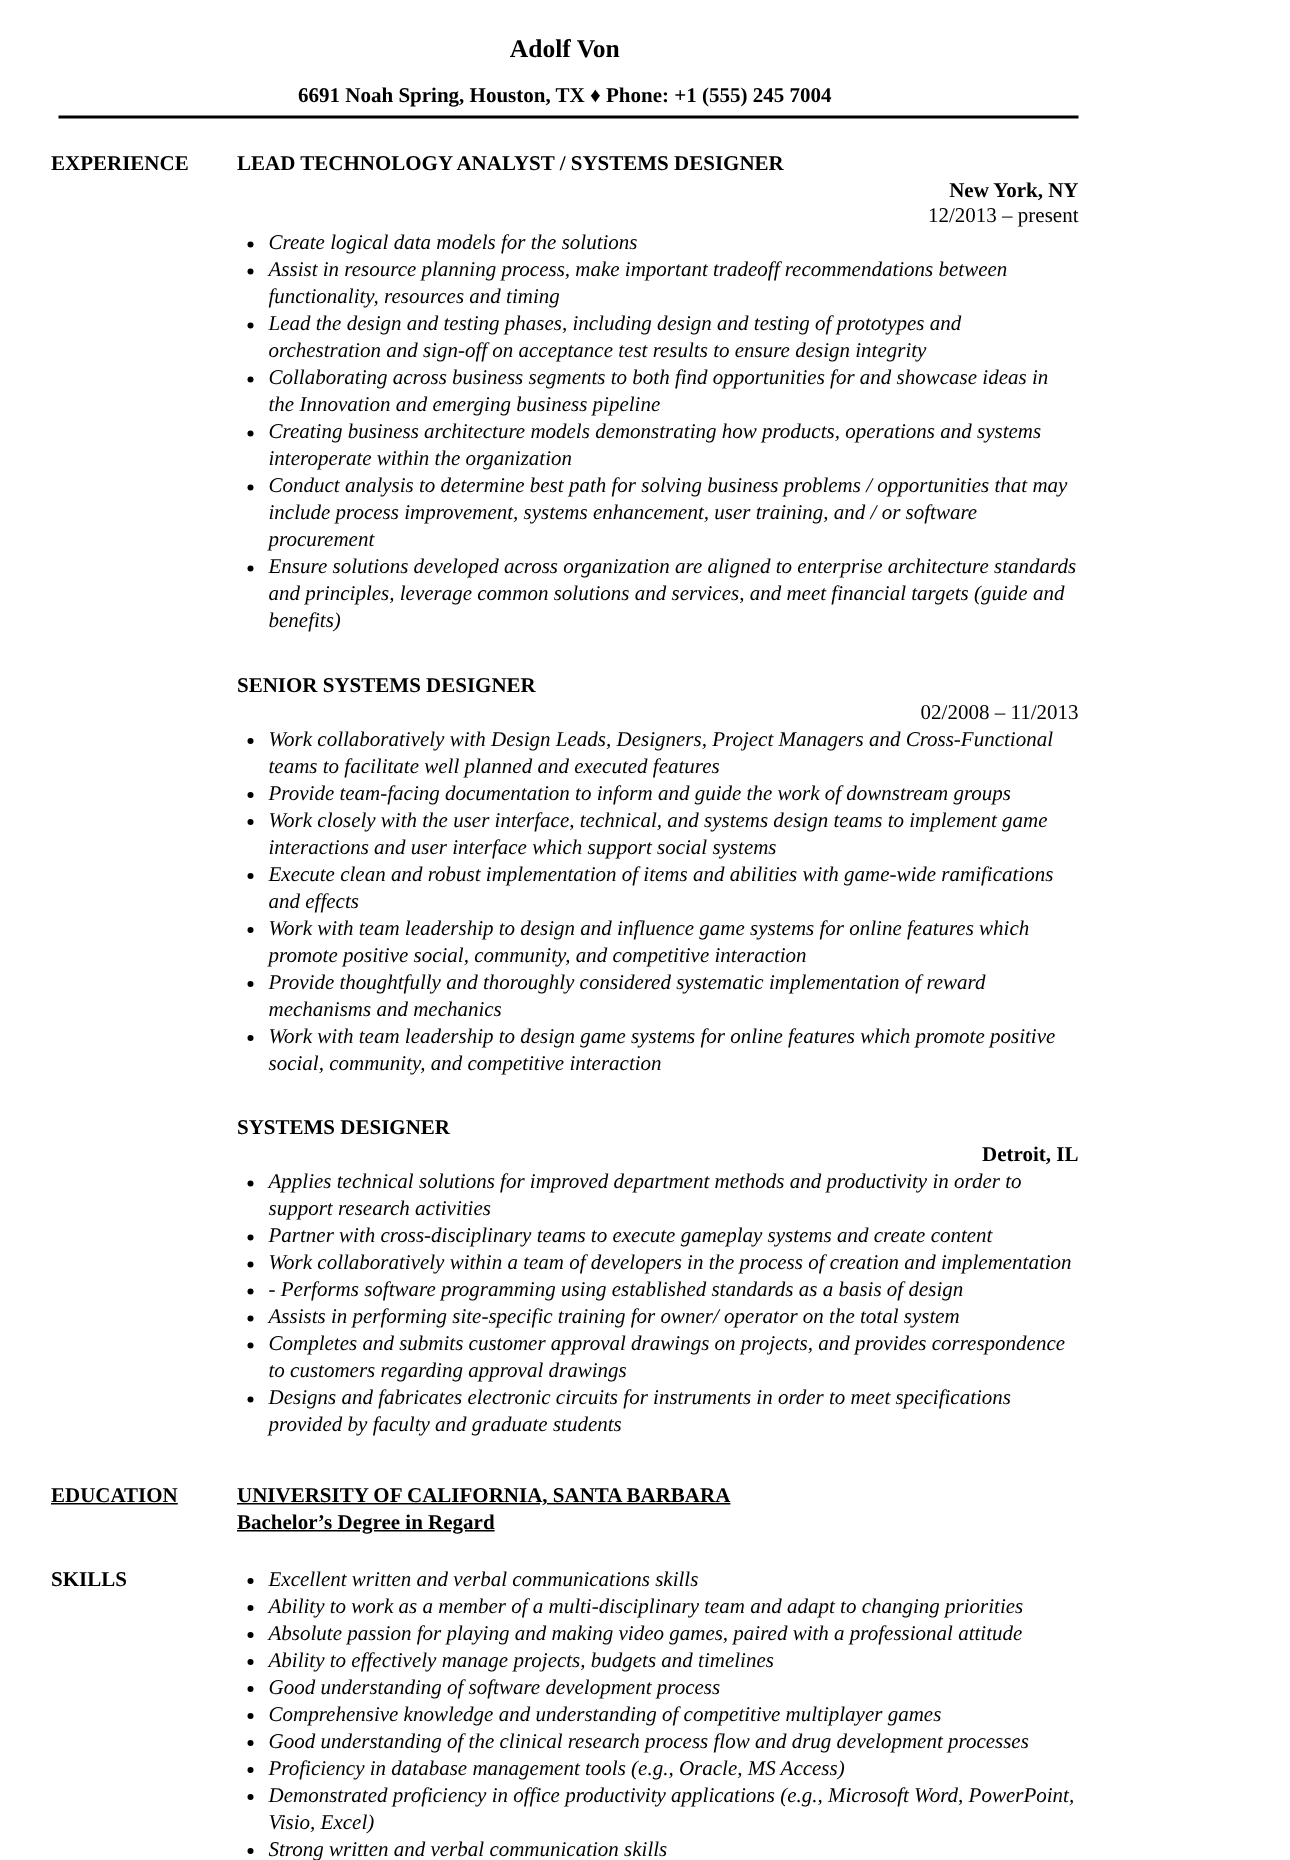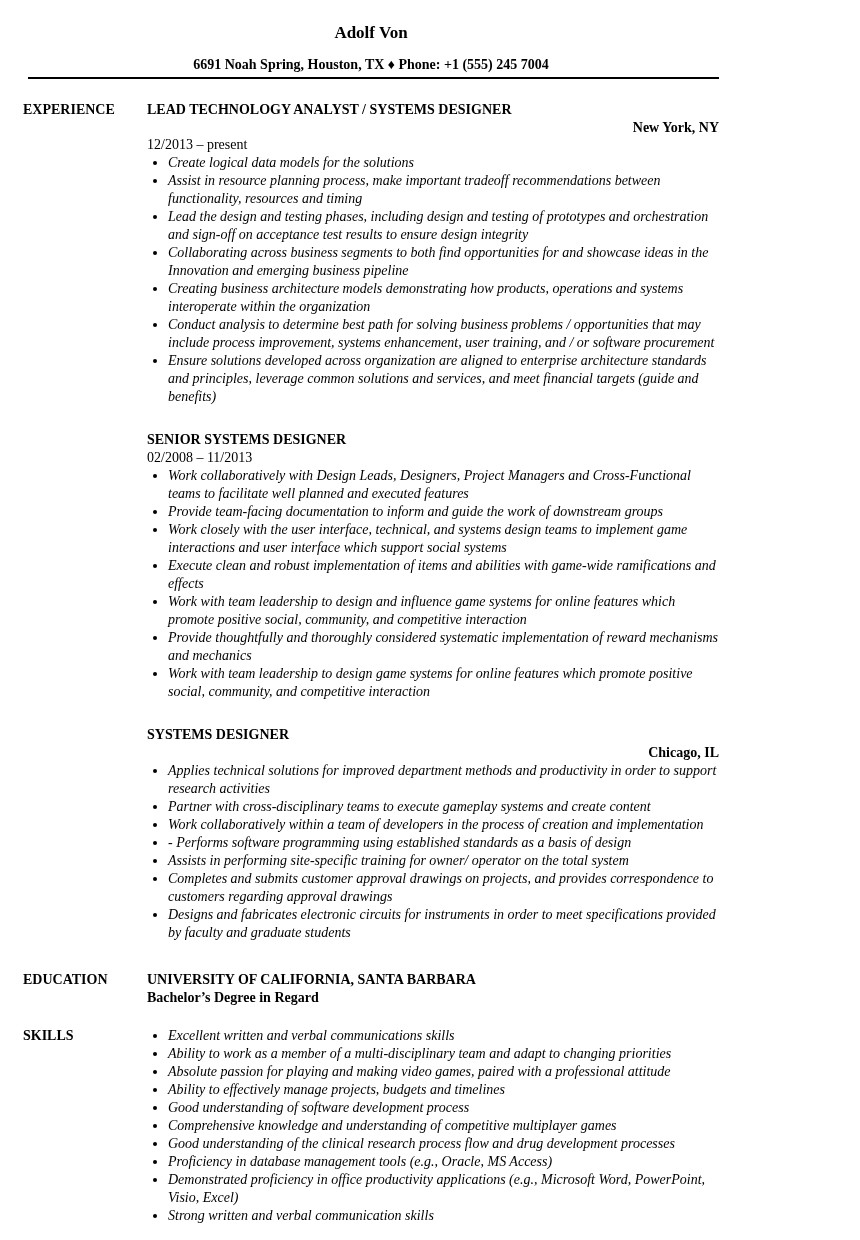--- a/index.html
+++ b/index.html
@@ -6,21 +6,21 @@
     margin: 0;
     padding: 0;
     background: #ffffff;
     font-family: "Liberation Serif", "DejaVu Serif", serif;
     color: #000000;
   }
   .page {
     width: 769px;
     height: 1240px;
     box-sizing: border-box;
-    padding: 22px 50px 0 23px;
+    padding: 22px 50px 0 34px;
     background: #ffffff;
     overflow: hidden;
   }
   
   .name {
     margin: 0;
     text-align: center;
     font-size: 17px;
     line-height: 22px;
     font-weight: bold;
@@ -34,21 +34,21 @@
   }
   .rule {
     border: none;
     border-top: 2px solid #000000;
     margin: 4px 0 0 5px;
     height: 0;
   }
   
   .row { display: flex; }
   .section-experience { margin-top: 21px; }
-  .section-education  { margin-top: 28px; }
+  .section-education  { margin-top: 28px; text-decoration: underline; }
   .section-skills     { margin-top: 19px; }
   .label {
     width: 124px;
     flex-shrink: 0;
     font-size: 14px;
     line-height: 19px;
     font-weight: bold;
   }
   .content {
     width: 652px;
@@ -61,20 +61,21 @@
     font-weight: bold;
     line-height: 19px;
   }
   .job-location {
     font-weight: bold;
     line-height: 17px;
     text-align: right;
   }
   .job-dates {
     line-height: 17px;
+    text-align: right;
   }
   ul.bullets {
     margin: 1px 0 0 0;
     padding: 0 0 0 21px;
     list-style-type: disc;
   }
   ul.bullets li {
     line-height: 18px;
     font-style: italic;
   }
@@ -128,21 +129,21 @@
             <li>Work closely with the user interface, technical, and systems design teams to implement game interactions and user interface which support social systems</li>
             <li>Execute clean and robust implementation of items and abilities with game-wide ramifications and effects</li>
             <li>Work with team leadership to design and influence game systems for online features which promote positive social, community, and competitive interaction</li>
             <li>Provide thoughtfully and thoroughly considered systematic implementation of reward mechanisms and mechanics</li>
             <li>Work with team leadership to design game systems for online features which promote positive social, community, and competitive interaction</li>
           </ul>
       </div>
 
       <div class="job">
         <div class="job-title">SYSTEMS DESIGNER</div>
-        <div class="job-location">Chicago, IL</div>
+        <div class="job-location">Detroit, IL</div>
         <ul class="bullets">
             <li>Applies technical solutions for improved department methods and productivity in order to support research activities</li>
             <li>Partner with cross-disciplinary teams to execute gameplay systems and create content</li>
             <li>Work collaboratively within a team of developers in the process of creation and implementation</li>
             <li>- Performs software programming using established standards as a basis of design</li>
             <li>Assists in performing site-specific training for owner/ operator on the total system</li>
             <li>Completes and submits customer approval drawings on projects, and provides correspondence to customers regarding approval drawings</li>
             <li>Designs and fabricates electronic circuits for instruments in order to meet specifications provided by faculty and graduate students</li>
           </ul>
       </div>

